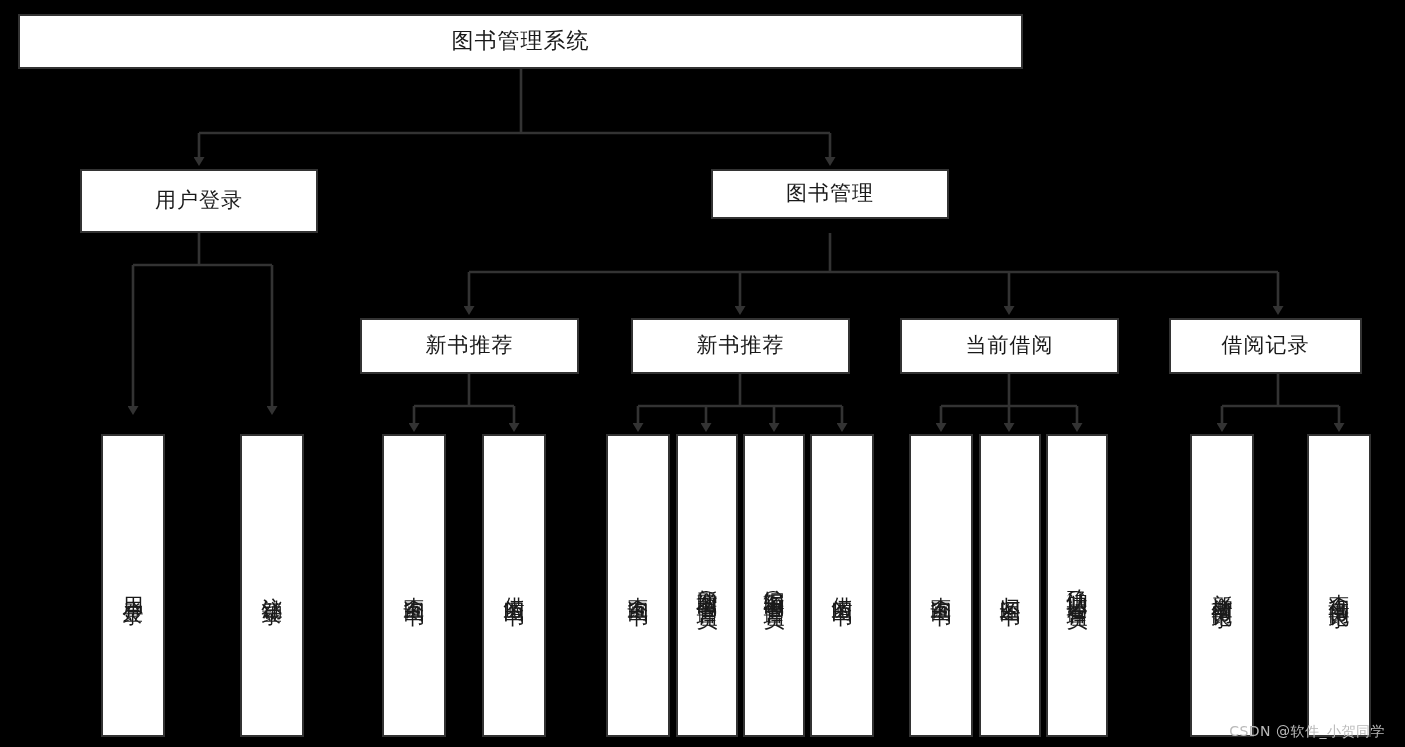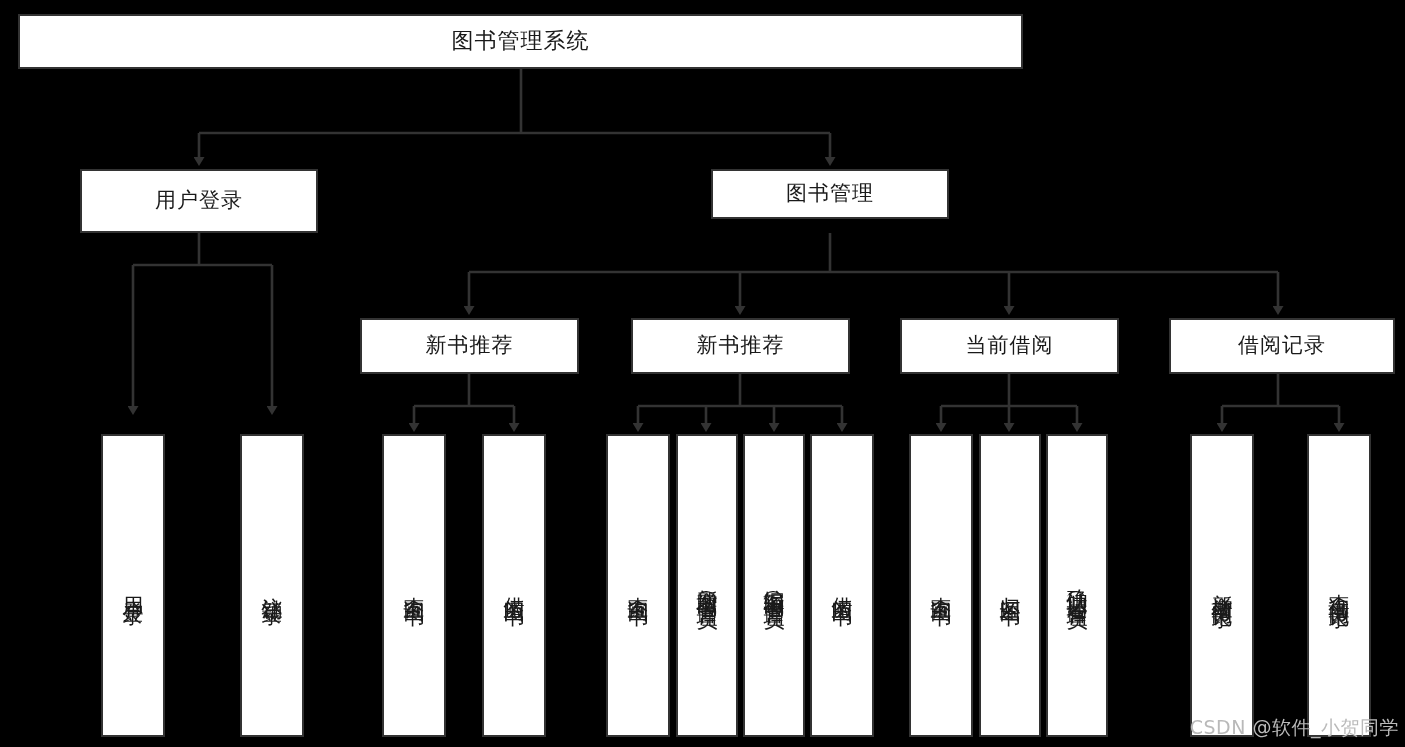--- a/index.html
+++ b/index.html
@@ -56,23 +56,23 @@
     white-space: nowrap;
   }
   .node .label {
     display: block;
   }
   #root-node {
     font-size: 22px;
   }
   #watermark {
     position: absolute;
-    right: 6px;
+    right: 20px;
     bottom: 6px;
-    font-size: 19px;
+    font-size: 14px;
     color: #b9b9b9;
     z-index: 5;
     white-space: nowrap;
     letter-spacing: 0.5px;
   }
 </style>
 </head>
 <body>
 
 <div id="canvas">
@@ -140,21 +140,21 @@
 
   <div class="node horiz" style="left:360px; top:318px; width:219px; height:56px;justify-content:center;">
     <span class="label">新书推荐</span>
   </div>
   <div class="node horiz" style="left:631px; top:318px; width:219px; height:56px;">
     <span class="label">新书推荐</span>
   </div>
   <div class="node horiz" style="left:900px; top:318px; width:219px; height:56px;">
     <span class="label">当前借阅</span>
   </div>
-  <div class="node horiz" style="left:1169px; top:318px; width:226px; height:56px;">
+  <div class="node horiz" style="left:1169px; top:318px; width:193px; height:56px;">
     <span class="label">借阅记录</span>
   </div>
 
   <div class="node vert" style="left:101px; top:434px; width:64px; height:303px;">
     <span class="label">用户登录</span>
   </div>
   <div class="node vert" style="left:240px; top:434px; width:64px; height:303px;">
     <span class="label">注销登录</span>
   </div>
 

